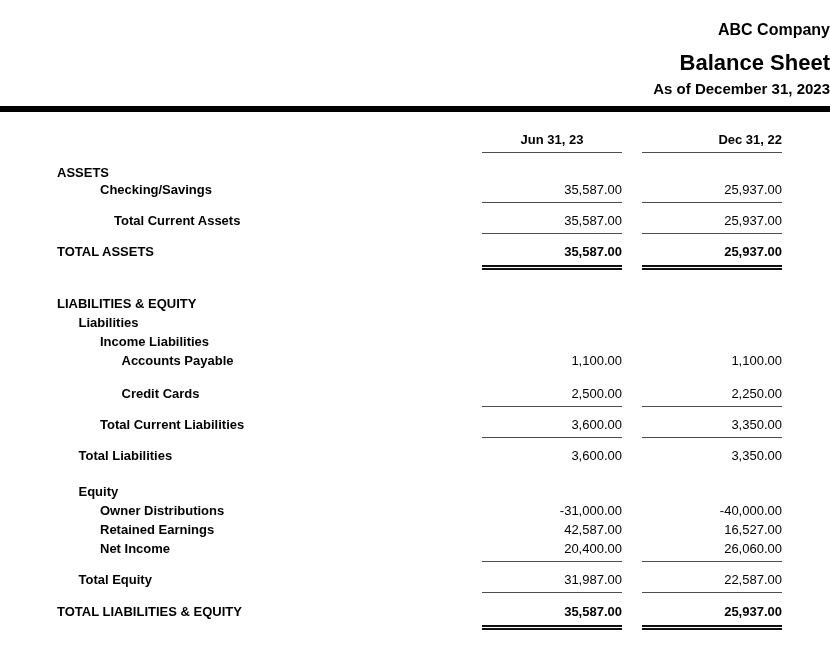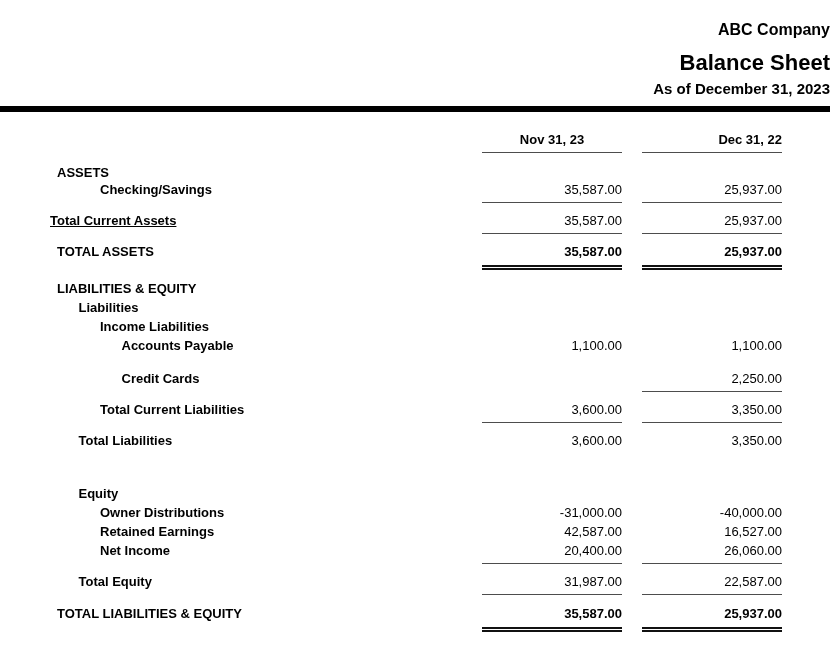--- a/index.html
+++ b/index.html
@@ -43,84 +43,85 @@
   .row .val.rule-single { padding-bottom: 5px; border-bottom: 1.5px solid #4d4d4d; }
   .row .val.rule-double { padding-bottom: 6px; border-bottom: 5px double #111111; }
 
   
   .sp-none { margin-top: 13px; }  
   .sp-xs   { margin-top: 3px; }
   .sp-sm   { margin-top: 5px; }
   .sp-md   { margin-top: 11px; }
   .sp-lg   { margin-top: 12px; }
   .sp-xl   { margin-top: 19px; }
-  .sp-xxl  { margin-top: 39px; }
+  .sp-xxl  { margin-top: 22px; }
 </style>
 </head>
 <body>
 
 <div class="page">
 
   <div class="report-header">
     <div class="company-name">ABC Company</div>
     <div class="report-title">Balance Sheet</div>
     <div class="report-subtitle">As of December 31, 2023</div>
   </div>
 
   <div class="thick-rule"></div>
 
   <div class="report-body">
     <div class="grid-row colheads">
       <div class="label"></div>
-      <div class="val">Nov 31, 23</div>
+      <div class="val">Jun 31, 23</div>
       <div class="val">Dec 31, 22</div>
     </div>
     <div id="rows">
         <div class="grid-row row sp-none">
     <div class="label" style="padding-left: 57px;">ASSETS</div>
     <div class="val"></div>
     <div class="val"></div>
   </div>
         <div class="grid-row row sp-xs">
     <div class="label" style="padding-left: 100px;">Checking/Savings</div>
     <div class="val rule-single">35,587.00</div>
     <div class="val rule-single">25,937.00</div>
   </div>
         <div class="grid-row row sp-md">
-    <div class="label" style="padding-left: 50px; text-decoration: underline;">Total Current Assets</div>
+    <div class="label" style="padding-left: 114px;">Total Current Assets</div>
     <div class="val rule-single">35,587.00</div>
     <div class="val rule-single">25,937.00</div>
   </div>
         <div class="grid-row row sp-md">
     <div class="label" style="padding-left: 57px;">TOTAL ASSETS</div>
     <div class="val rule-double bold">35,587.00</div>
     <div class="val rule-double bold">25,937.00</div>
   </div>
         <div class="grid-row row sp-lg">
-    <div class="label" style="padding-left: 57px;">LIABILITIES &amp; EQUITY</div>
+    <div class="label" style="padding-left: 57px; margin-top: 15px;">LIABILITIES &amp; EQUITY</div>
     <div class="val"></div>
     <div class="val"></div>
   </div>
         <div class="grid-row row sp-sm">
     <div class="label" style="padding-left: 78.5px;">Liabilities</div>
     <div class="val"></div>
     <div class="val"></div>
   </div>
         <div class="grid-row row sp-sm">
     <div class="label" style="padding-left: 100px;">Income Liabilities</div>
     <div class="val"></div>
     <div class="val"></div>
   </div>
         <div class="grid-row row sp-sm">
     <div class="label" style="padding-left: 121.5px;">Accounts Payable</div>
     <div class="val">1,100.00</div>
     <div class="val">1,100.00</div>
   </div>
         <div class="grid-row row sp-xl">
     <div class="label" style="padding-left: 121.5px;">Credit Cards</div>
+    <div class="val rule-single">2,500.00</div>
     <div class="val rule-single">2,250.00</div>
   </div>
         <div class="grid-row row sp-md">
     <div class="label" style="padding-left: 100px;">Total Current Liabilities</div>
     <div class="val rule-single">3,600.00</div>
     <div class="val rule-single">3,350.00</div>
   </div>
         <div class="grid-row row sp-md">
     <div class="label" style="padding-left: 78.5px;">Total Liabilities</div>
     <div class="val">3,600.00</div>

